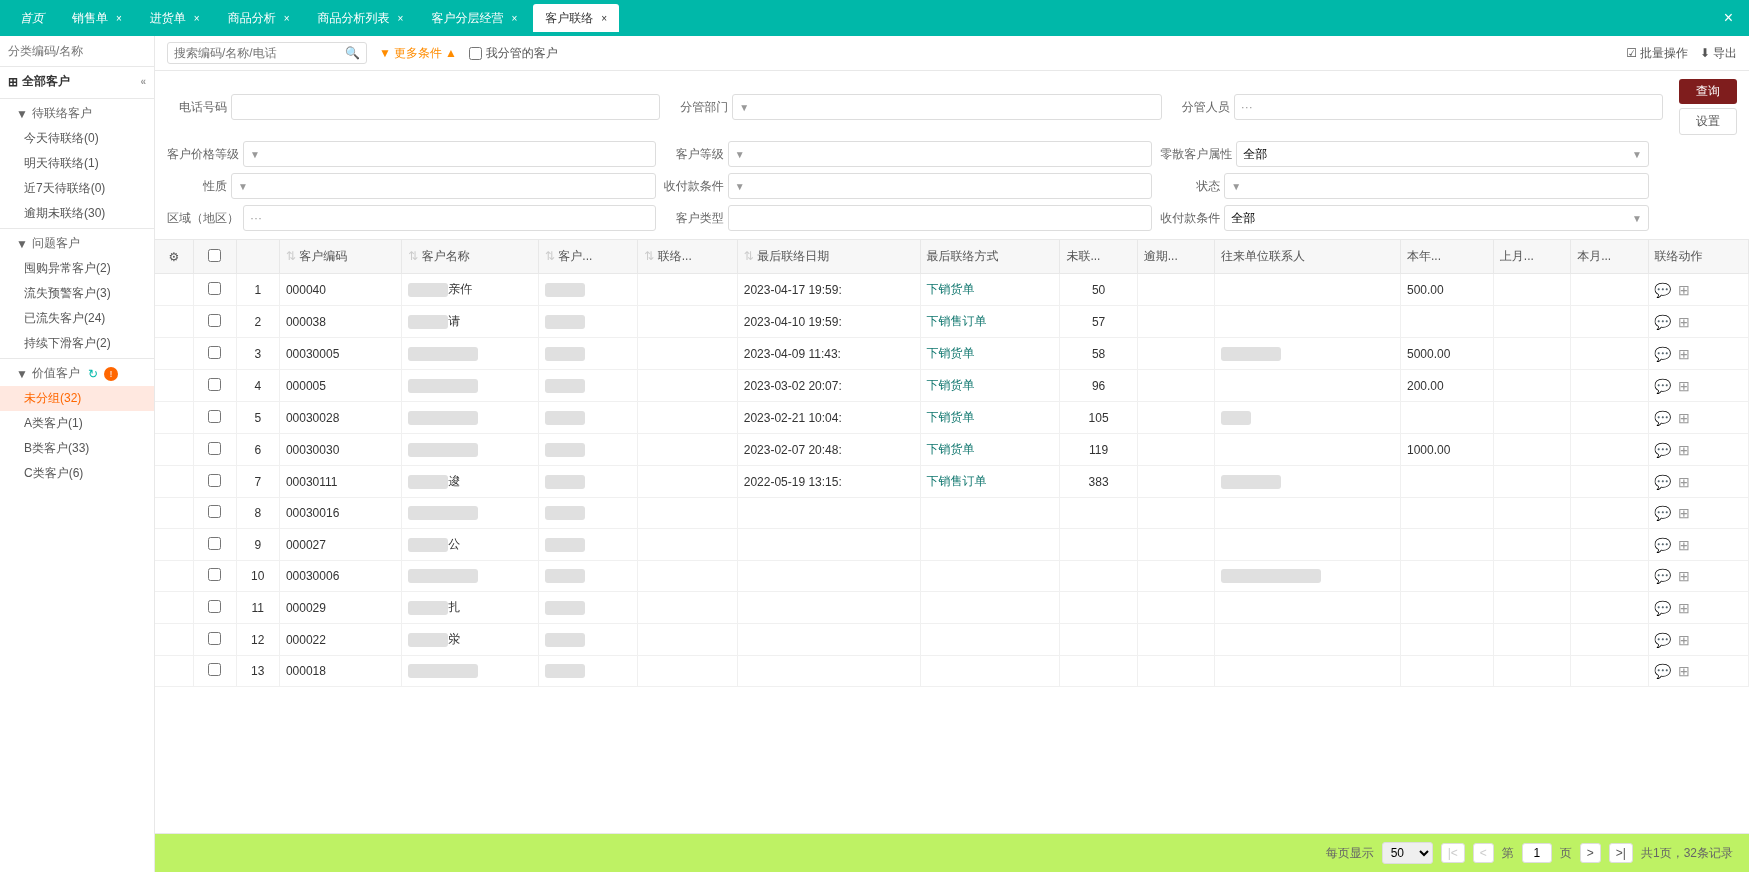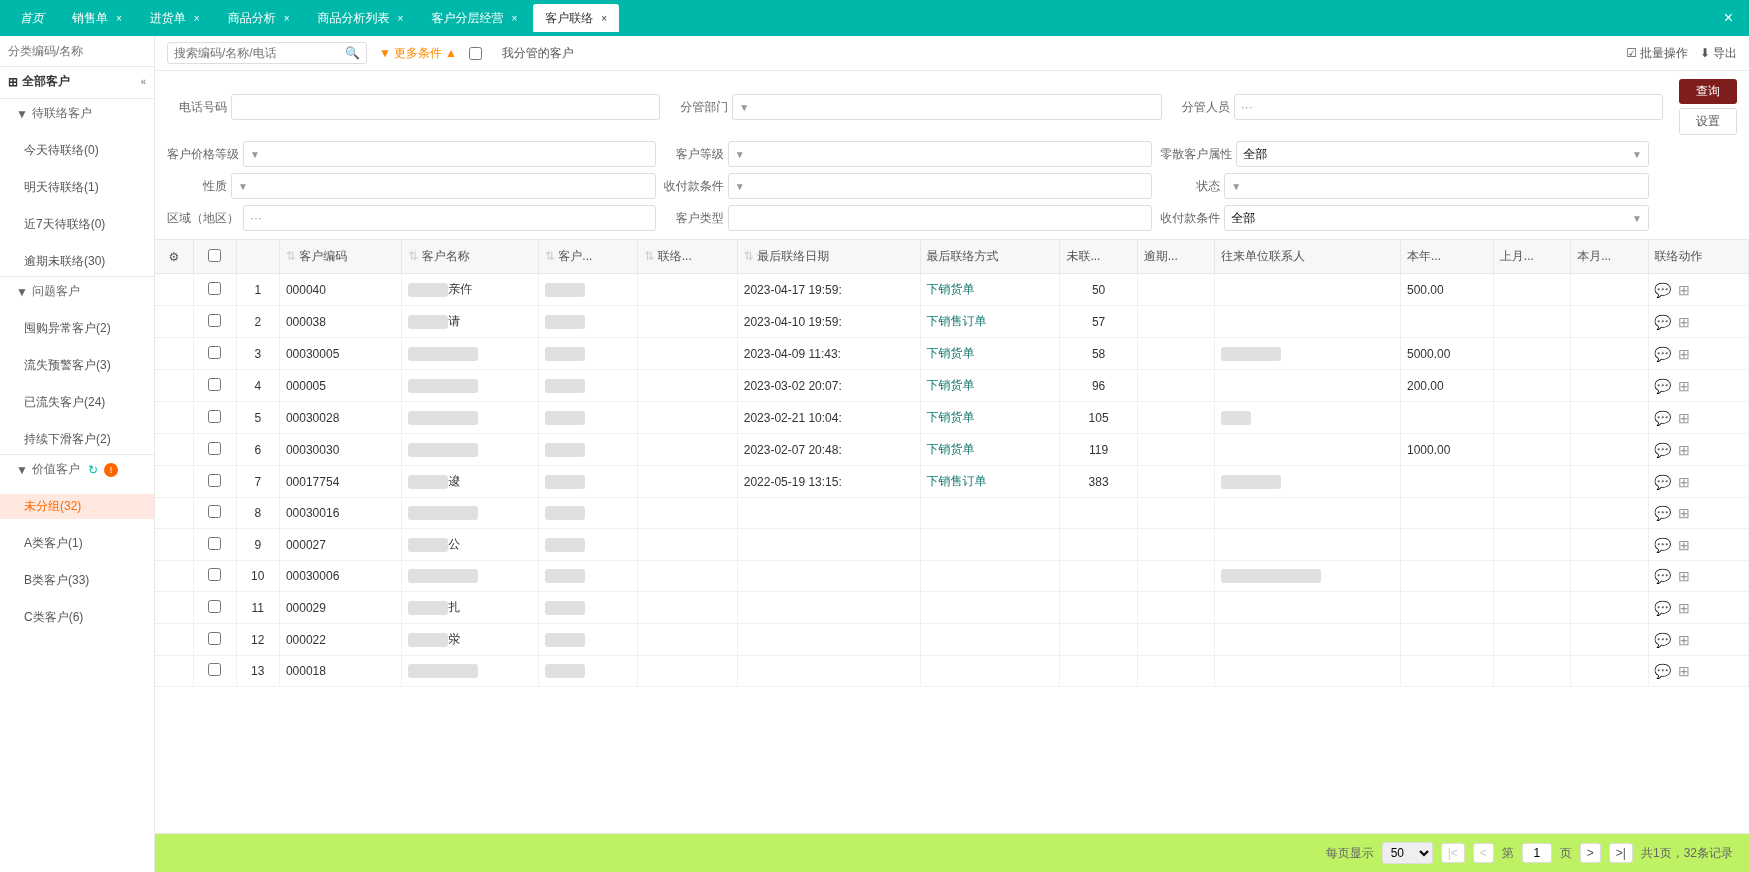--- a/index.html
+++ b/index.html
@@ -76,21 +76,20 @@
       padding: 4px 8px 4px 16px;
       color: #666;
       cursor: pointer;
       gap: 4px;
     }
     .sidebar-item {
       padding: 4px 8px 4px 24px;
       color: #555;
       cursor: pointer;
       white-space: nowrap;
-      margin-top: 12px;
     }
     .sidebar-item.active { background: #ffe8e0; color: #ff6600; }
     .sidebar-divider { height: 1px; background: #e8e8e8; margin: 2px 0; }
 
     
     .content-area {
       flex: 1;
       display: flex;
       flex-direction: column;
       overflow: hidden;
@@ -118,21 +117,21 @@
     .filter-more {
       display: flex;
       align-items: center;
       color: #ff8c00;
       gap: 3px;
       cursor: pointer;
     }
     .filter-checkbox {
       display: flex;
       align-items: center;
-      gap: 20px;
+      gap: 4px;
       color: #555;
       cursor: pointer;
     }
     .toolbar-right {
       margin-left: auto;
       display: flex;
       gap: 12px;
       align-items: center;
       color: #555;
     }
@@ -707,21 +706,21 @@
       <div class="action-icons">
         <span class="action-icon" title="联络">💬</span>
         <span class="action-icon" title="更多">⊞</span>
       </div>
     </td>
   </tr>
             <tr>
     <td class="center"></td>
     <td class="center"><input type="checkbox" style=""></td>
     <td class="center">7</td>
-    <td>00017754</td>
+    <td>00030111</td>
     <td><span class="blurred" style="width:40px;"></span>逡</td>
     <td><span class="blurred" style="width:40px;"></span></td>
     <td></td>
     <td>2022-05-19 13:15:</td>
     <td><a class="link-text">下销售订单</a></td>
     <td class="center">383</td>
     <td class="center"></td>
     <td><span class="blurred" style="width:60px;"></span></td>
     <td></td>
     <td></td>

